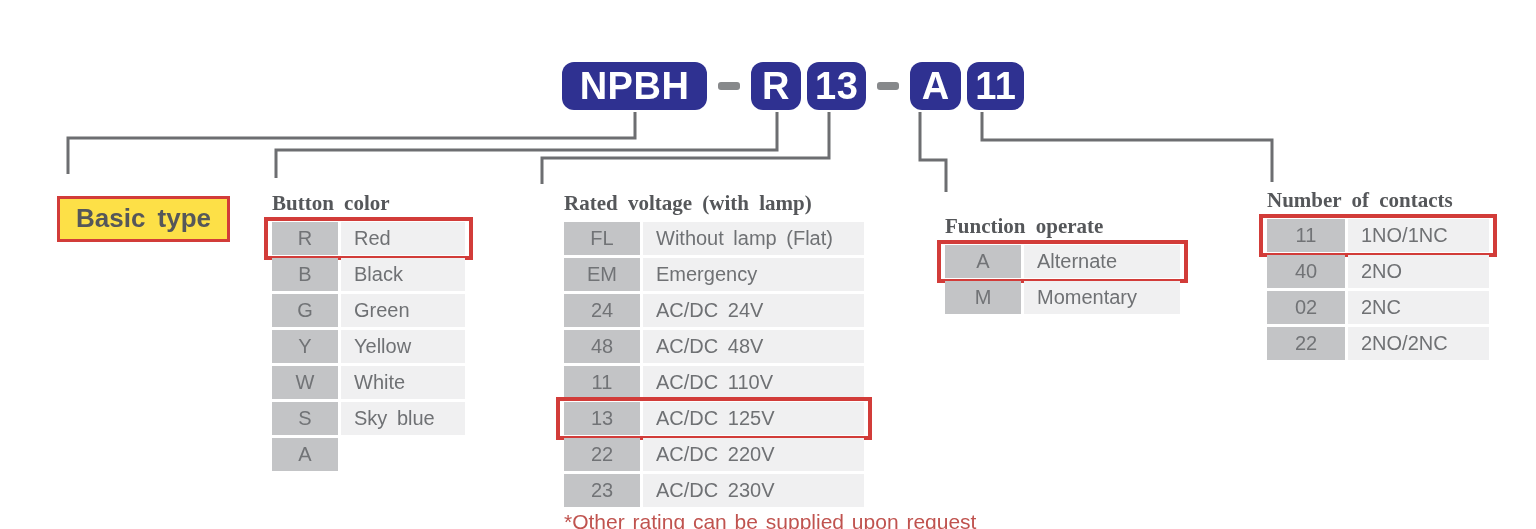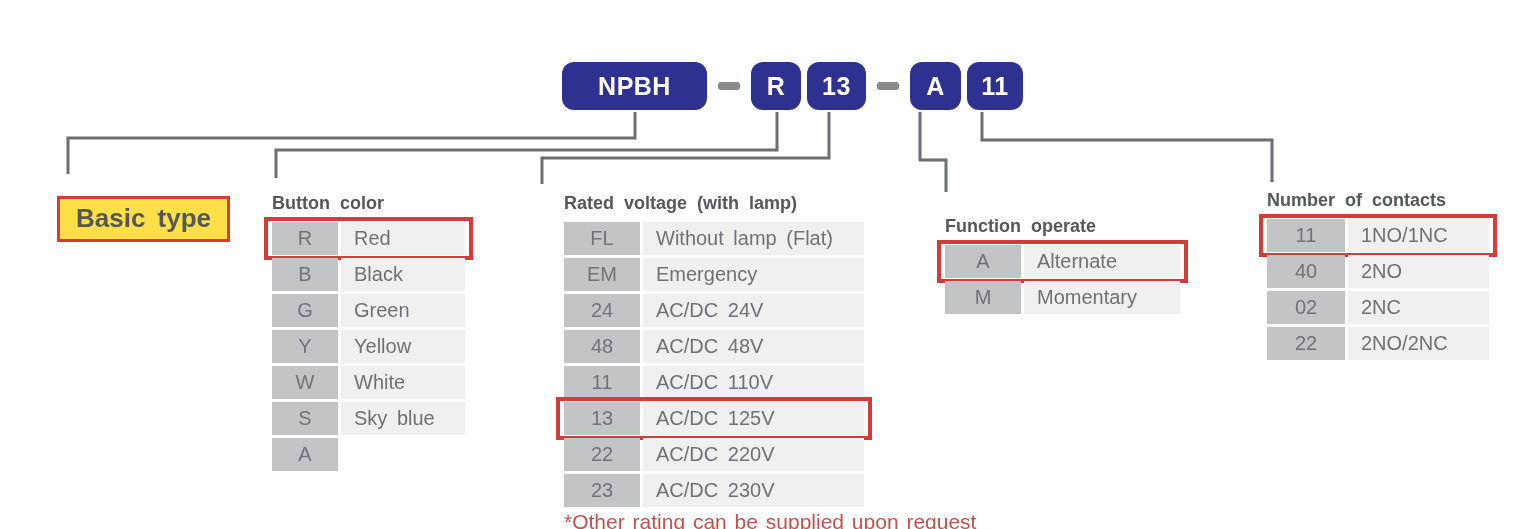--- a/index.html
+++ b/index.html
@@ -9,21 +9,21 @@
     --badge-blue:#2f3191; --dash-gray:#87898b; --line-gray:#6d6e71;
     --red:#d23c39; --code-bg:#c3c4c6; --val-bg:#f0f0f1;
     --header-text:#55575a; --row-text:#6f7174; --footnote-red:#c0534f;
   }
 
   
   .code-row { position:absolute; left:562px; top:62px; height:48px; display:flex; align-items:center; gap:6px; }
   .badge {
     box-sizing:border-box; height:48px; padding:0 8px; min-width:48px;
     background:var(--badge-blue); color:#ffffff; border-radius:12px;
-    font-size:25px; font-weight:bold; letter-spacing:0.5px;
+    font-size:38px; font-weight:bold; letter-spacing:0.5px;
     display:flex; align-items:center; justify-content:center;
   }
   .code-row > :nth-child(1) { min-width:145px; }
   .code-row > :nth-child(3) { min-width:50px; }
   .code-row > :nth-child(4) { min-width:59px; }
   .code-row > :nth-child(6) { min-width:51px; }
   .code-row > :nth-child(7) { min-width:56px; }
   .dash { width:22px; height:8px; border-radius:3px; background:var(--dash-gray); margin:0 5px; }
 
   
@@ -39,22 +39,22 @@
   }
 
   
   .group { position:absolute; }
   .g-button-color     { left:272px;  top:191px; width:193px; --code-w:66px; }
   .g-rated-voltage    { left:564px;  top:191px; width:300px; --code-w:76px; }
   .g-function-operate { left:945px;  top:214px; width:235px; --code-w:76px; }
   .g-number-contacts  { left:1267px; top:188px; width:222px; --code-w:78px; }
 
   .gtitle {
-    margin:0 0 7px 0; font-size:18px; font-weight:bold; line-height:24px;
-    color:var(--header-text); word-spacing:5px; white-space:nowrap;
+    margin:0 0 7px 0; font-size:21px; font-weight:bold; line-height:24px;
+    color:var(--header-text); word-spacing:5px; white-space:nowrap;font-family:Liberation Serif, serif;
   }
   .trow { position:relative; display:flex; gap:3px; height:33px; margin-bottom:3px; }
   .trow .code {
     box-sizing:border-box; width:var(--code-w); background:var(--code-bg);
     display:flex; align-items:center; justify-content:center;
     font-size:20px; color:#717376;
   }
   .trow .val {
     flex:1; background:var(--val-bg); display:flex; align-items:center;
     padding-left:13px; font-size:20px; color:var(--row-text); word-spacing:4px;

